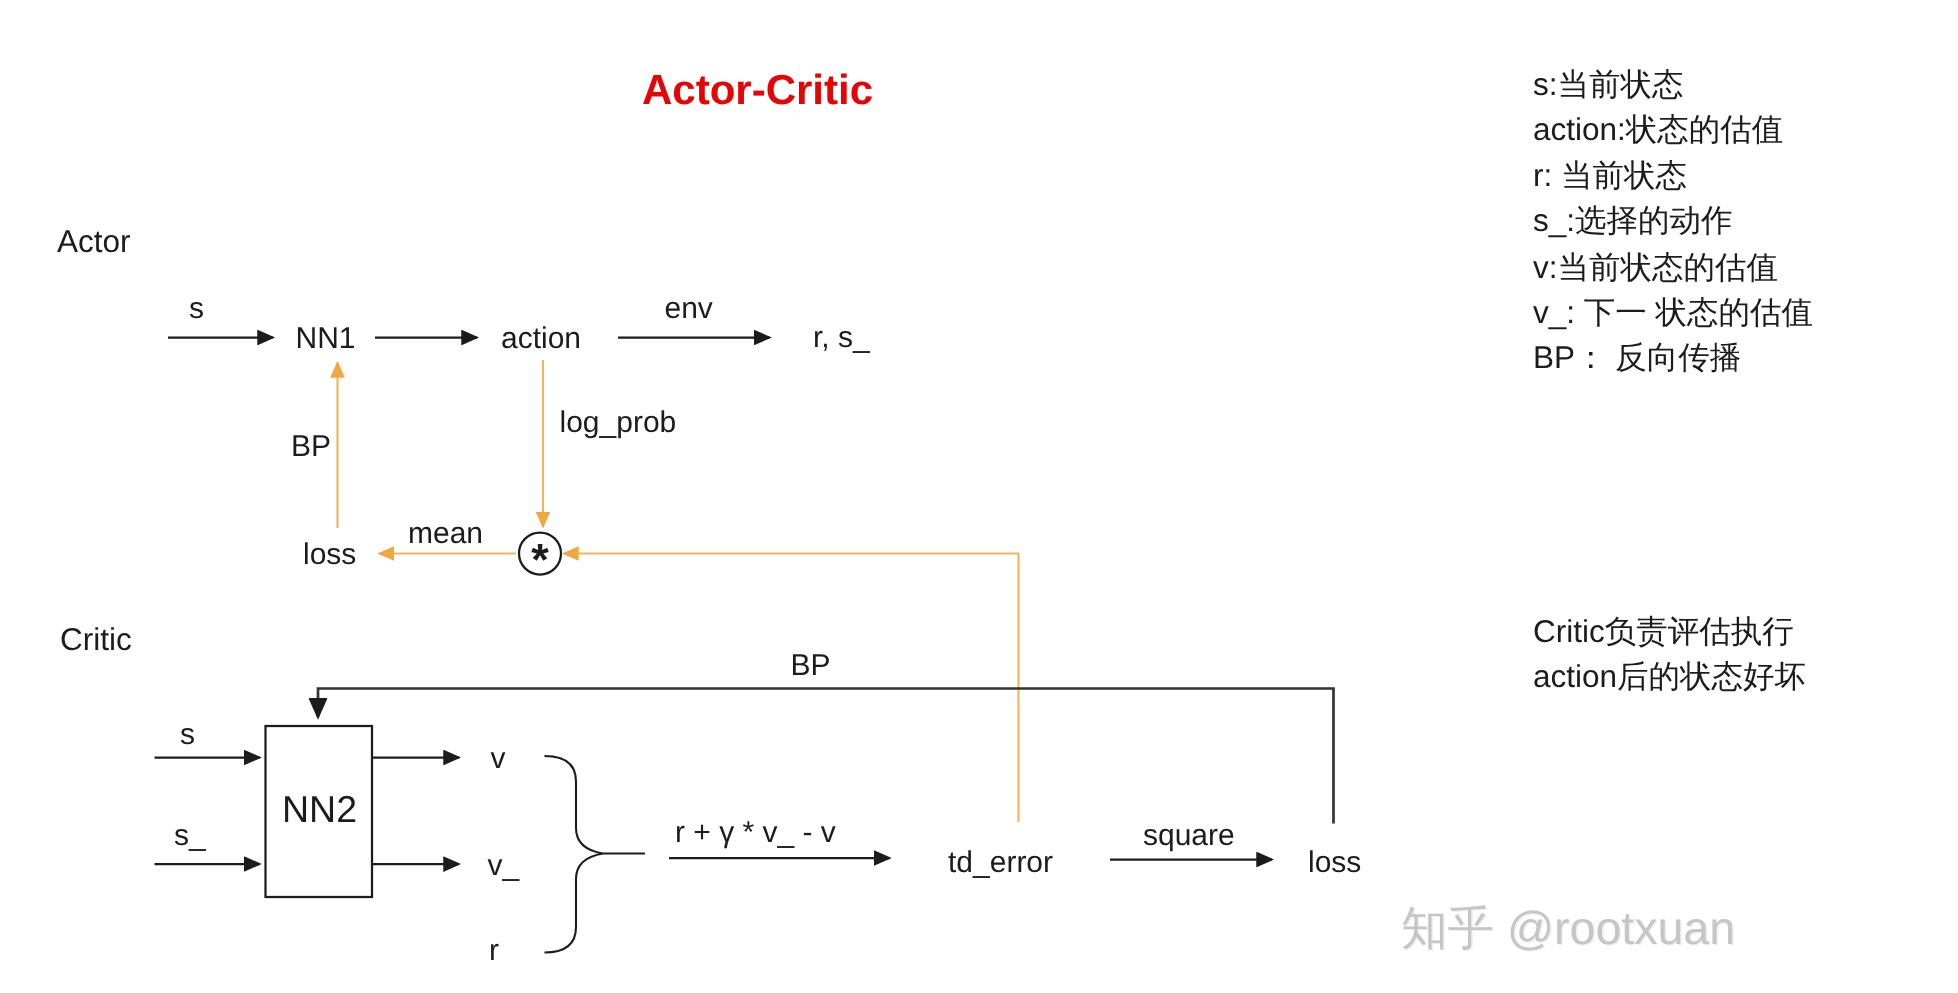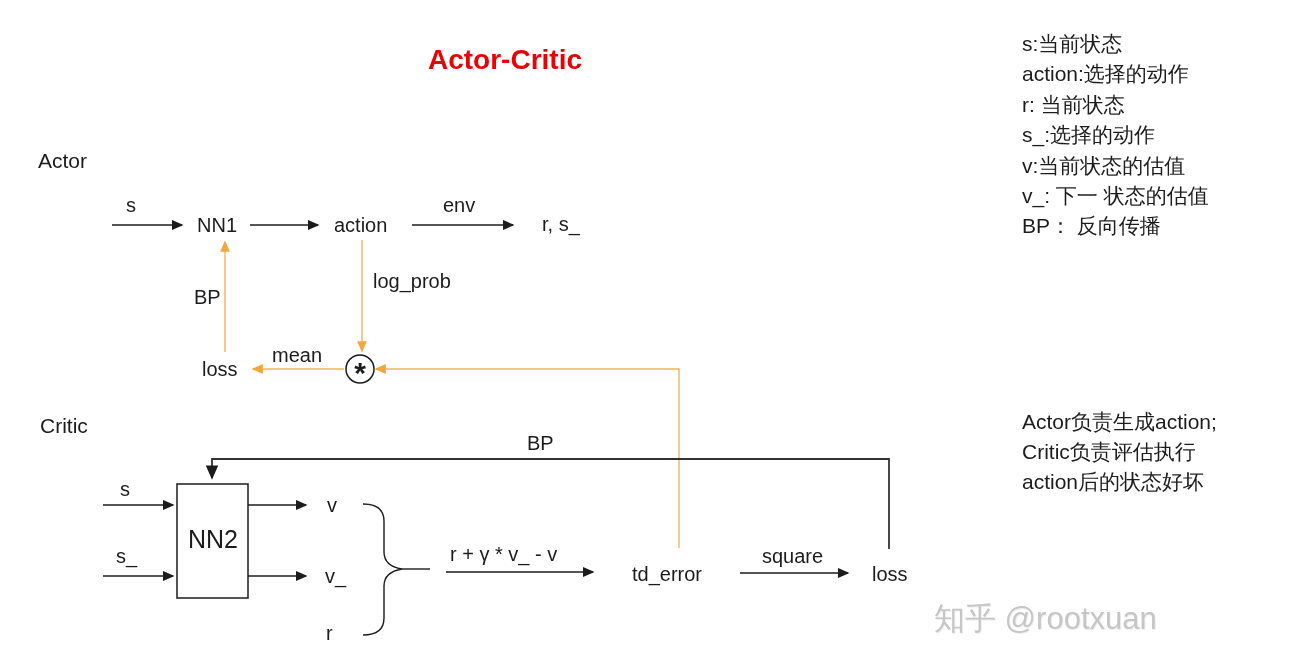--- a/index.html
+++ b/index.html
@@ -11,21 +11,21 @@
     --watermark:#c6c6c6;
   }
   *{margin:0;padding:0;box-sizing:border-box}
   html,body{width:1305px;height:662px;background:#ffffff;overflow:hidden;
     font-family:"Liberation Sans",sans-serif;color:var(--ink)}
   .stage{position:relative;width:1305px;height:662px;background:#fff}
 
   .title{position:absolute;left:0;top:44px;width:1010px;text-align:center;
     font-size:28px;font-weight:bold;color:var(--title-red);letter-spacing:0px}
 
-  .legend{position:absolute;left:1022px;top:29px;font-size:21px;line-height:30.4px;white-space:nowrap}
+  .legend{position:absolute;left:1022px;top:42px;font-size:21px;line-height:30.4px;white-space:nowrap}
   .note{position:absolute;left:1022px;top:407px;font-size:21px;line-height:30px;white-space:nowrap}
 
   .watermark{position:absolute;left:934px;top:598px;font-size:31px;color:var(--watermark);
     white-space:nowrap;text-shadow:1px 1px 0 #efefef}
 
   svg.diagram{position:absolute;left:0;top:0}
   .t{fill:var(--ink);font-family:"Liberation Sans",sans-serif;font-size:20px}
   .t-sec{font-size:21px}
   .t-nn2{font-size:25px}
   .t-star{font-size:30px;font-weight:bold}
@@ -39,30 +39,29 @@
 </style>
 </head>
 <body>
 
 <div class="stage">
 
   <div class="title">Actor-Critic</div>
 
   <div class="legend">
     <div>s:当前状态</div>
-    <div>action:选择的动作</div>
+    <div>action:状态的估值</div>
     <div>r: 当前状态</div>
     <div>s_:选择的动作</div>
     <div>v:当前状态的估值</div>
     <div>v_: 下一 状态的估值</div>
     <div>BP： 反向传播</div>
   </div>
 
   <div class="note">
-    <div>Actor负责生成action;</div>
     <div>Critic负责评估执行</div>
     <div>action后的状态好坏</div>
   </div>
 
   <div class="watermark">知乎 @rootxuan</div>
 
   <svg class="diagram" width="1010" height="662" viewBox="0 0 1010 662">
     <defs>
       <marker id="mB" viewBox="0 0 8 7" refX="7" refY="3.5" markerWidth="8" markerHeight="7" orient="auto">
         <path class="mkB" d="M0,0 L8,3.5 L0,7 Z"></path>

